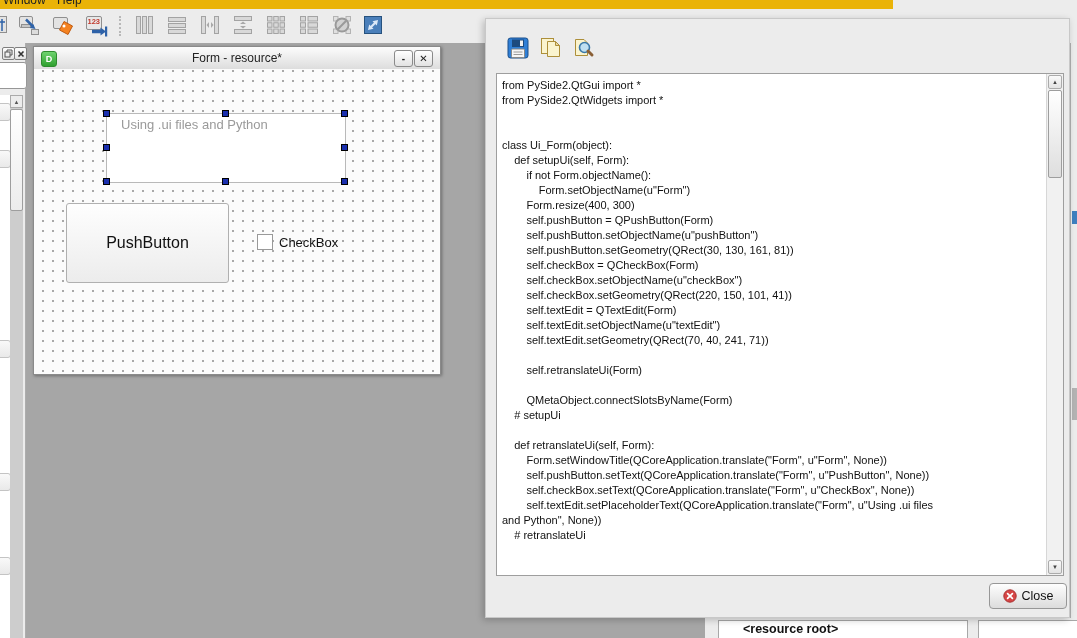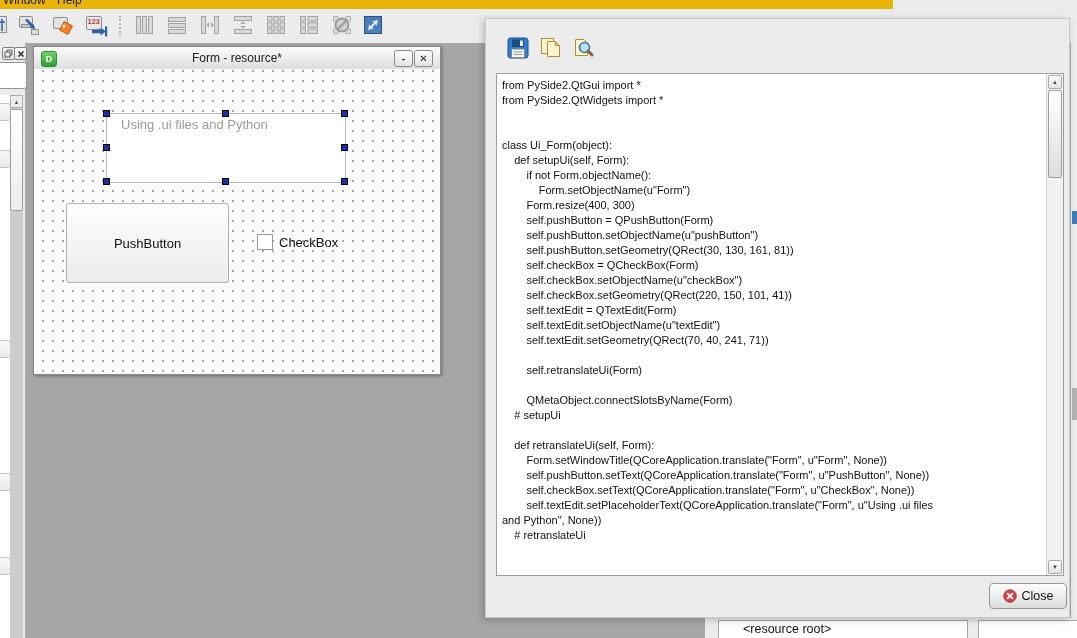--- a/index.html
+++ b/index.html
@@ -38,37 +38,37 @@
   #form-window{left:33px;top:46px;width:406px;height:327px;background:#fbfbfb;border:1px solid #8a8a8a;box-shadow:1px 1px 3px rgba(0,0,0,.35);}
   #form-titlebar{position:absolute;left:0;top:0;right:0;height:22px;background:linear-gradient(#fcfcfc,#dddddd);border-bottom:1px solid #b0b0b0;display:flex;align-items:center;}
   #form-icon{position:absolute;left:7px;top:4px;width:14px;height:14px;border-radius:3px;background:linear-gradient(#6fd36f,#2fa02f);border:1px solid #2e8b2e;color:#fff;font-size:9px;font-weight:bold;display:flex;align-items:center;justify-content:center;}
   #form-title{width:100%;text-align:center;font-size:12px;color:#222;}
   .win-btn{position:absolute;top:3px;width:17px;height:15px;background:linear-gradient(#ffffff,#e2e2e2);border:1px solid #8a8a8a;border-radius:3px;font-size:10px;font-weight:bold;color:#222;display:flex;align-items:center;justify-content:center;line-height:1;}
   #form-body{position:absolute;left:0;top:22px;right:0;bottom:0;background-color:#fbfbfb;background-image:radial-gradient(#a9a9a9 0.9px,transparent 1.2px);background-size:10px 10px;background-position:4px 7px;}
 
   #w-textedit{position:absolute;left:72px;top:44px;width:238px;height:68px;background:#fff;border:1px solid #b9b9b9;}
   #w-textedit .ph{display:block;padding:3px 6px;font-size:13px;color:#9a9a9a;margin-left:8px;}
   .handle{position:absolute;width:7px;height:7px;background:#1a2fae;border:1px solid #000;box-sizing:border-box;}
-  #w-pushbutton{position:absolute;left:32px;top:134px;width:161px;height:78px;background:linear-gradient(#fefefe,#ececec);border:1px solid #b0b0b0;border-radius:3px;display:flex;align-items:center;justify-content:center;font-size:13px;color:#111;}
+  #w-pushbutton{position:absolute;left:32px;top:134px;width:161px;height:78px;background:linear-gradient(#fefefe,#ececec);border:1px solid #b0b0b0;border-radius:3px;display:flex;align-items:center;justify-content:center;font-size:16px;color:#111;}
   #w-checkbox{position:absolute;left:223px;top:165px;display:flex;align-items:center;}
   #w-checkbox .box{width:14px;height:14px;background:#fff;border:1px solid #999;}
   #w-checkbox .lbl{margin-left:6px;font-size:13px;color:#111;}
 
   
   #code-dialog{left:485px;top:18px;width:585px;height:600px;background:#ececec;border:1px solid #c8c8c8;box-shadow:-2px 2px 7px rgba(0,0,0,.22);box-sizing:border-box;z-index:5;}
   .dbtn{position:absolute;top:15px;width:27px;height:27px;display:flex;align-items:center;justify-content:center;border-radius:3px;}
   #code-frame{position:absolute;left:10px;top:54px;width:568px;height:503px;background:#fff;border:1px solid #9e9e9e;box-sizing:border-box;}
   #code-text{position:absolute;left:0;top:0;right:17px;bottom:0;overflow:hidden;padding:4px 2px 4px 5px;font-size:11px;line-height:15px;color:#111;white-space:pre;font-family:"Liberation Sans","DejaVu Sans",sans-serif;}
   #code-scroll{position:absolute;top:0;right:0;bottom:0;width:16px;background:#f1f1f1;border-left:1px solid #d7d7d7;}
   .sb-btn{position:absolute;left:1px;width:14px;height:14px;background:linear-gradient(#fafafa,#e3e3e3);border:1px solid #ababab;border-radius:2px;box-sizing:border-box;font-size:6px;color:#444;display:flex;align-items:center;justify-content:center;}
   #code-sb-thumb{position:absolute;left:1px;top:16px;width:14px;height:88px;background:linear-gradient(#ffffff,#dedede);border:1px solid #9e9e9e;border-radius:2px;box-sizing:border-box;}
   #close-btn{position:absolute;left:503px;top:564px;width:76px;height:24px;background:linear-gradient(#fefefe,#dcdcdc);border:1px solid #979797;border-radius:4px;display:flex;align-items:center;justify-content:center;gap:5px;font-size:12.5px;color:#111;}
 
   
-  #resource-panel{left:705px;top:618px;width:372px;height:20px;background:#ececec;z-index:4;}
+  #resource-panel{left:705px;top:618px;width:372px;height:20px;background:#ececec;z-index:4;font-weight:bold;}
   .res-box{position:absolute;top:2px;height:22px;background:#fff;border:1px solid #a8a8a8;box-sizing:border-box;}
   #res-root{left:13px;width:250px;font-size:12.5px;color:#111;line-height:17px;padding-left:24px;box-sizing:border-box;}
   #res-box2{left:273px;width:110px;}
 
   svg{display:block;}
 </style>
 </head>
 <body>
 
 <div id="screen">

